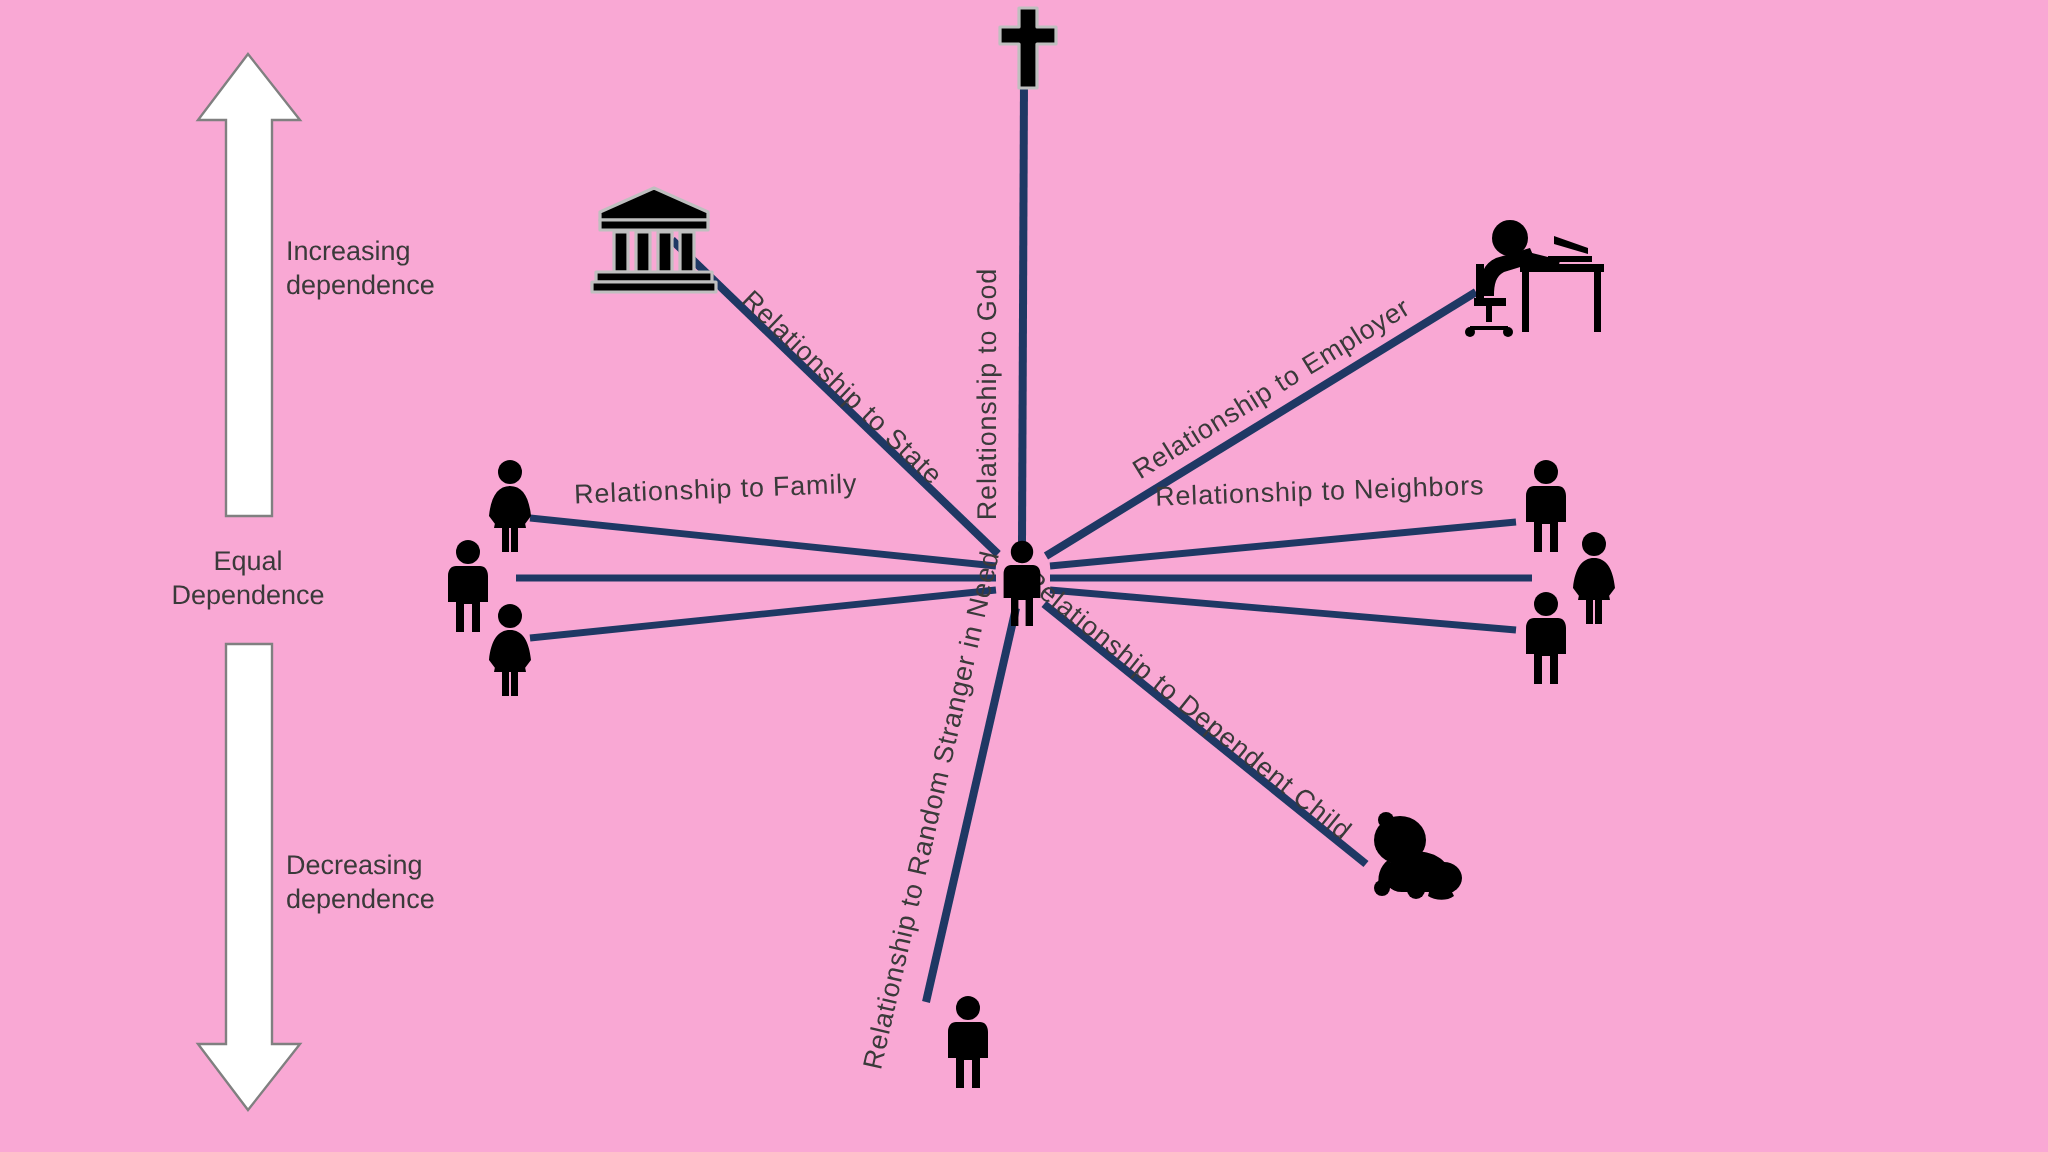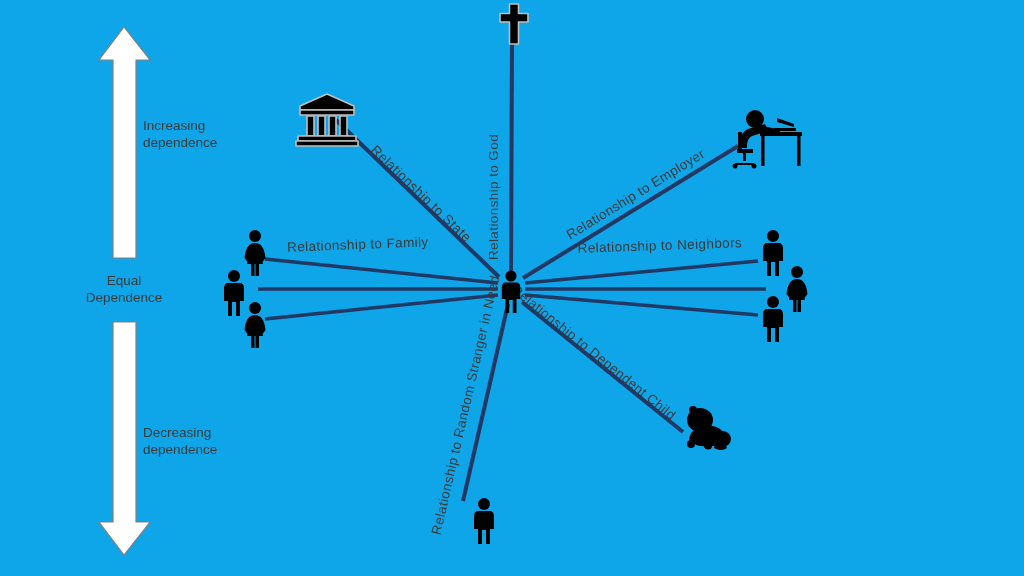--- a/index.html
+++ b/index.html
@@ -11,21 +11,21 @@
   body {
     width: 1024px;
     height: 576px;
     overflow: hidden;
     font-family: "Liberation Sans", sans-serif;
   }
   #stage {
     position: relative;
     width: 1024px;
     height: 576px;
-    background: #0ea5e9;
+    background: #f9a8d4;
     text-align: center;
   }
   #diagram {
     position: absolute;
     left: 0;
     top: 0;
     width: 1024px;
     height: 576px;
     display: block;
   }

